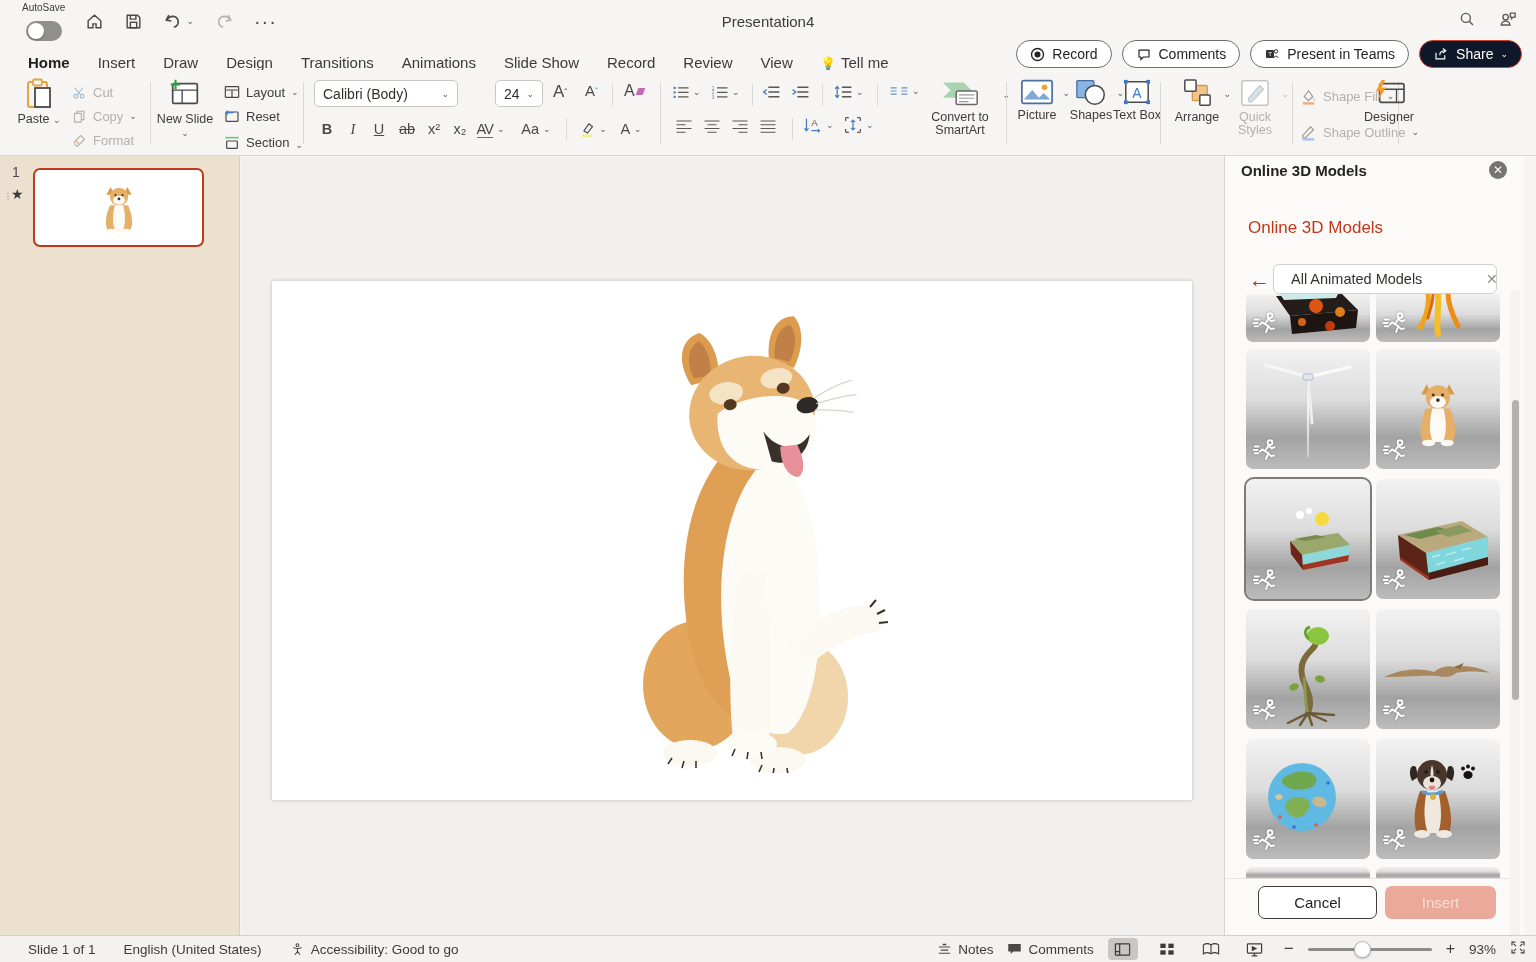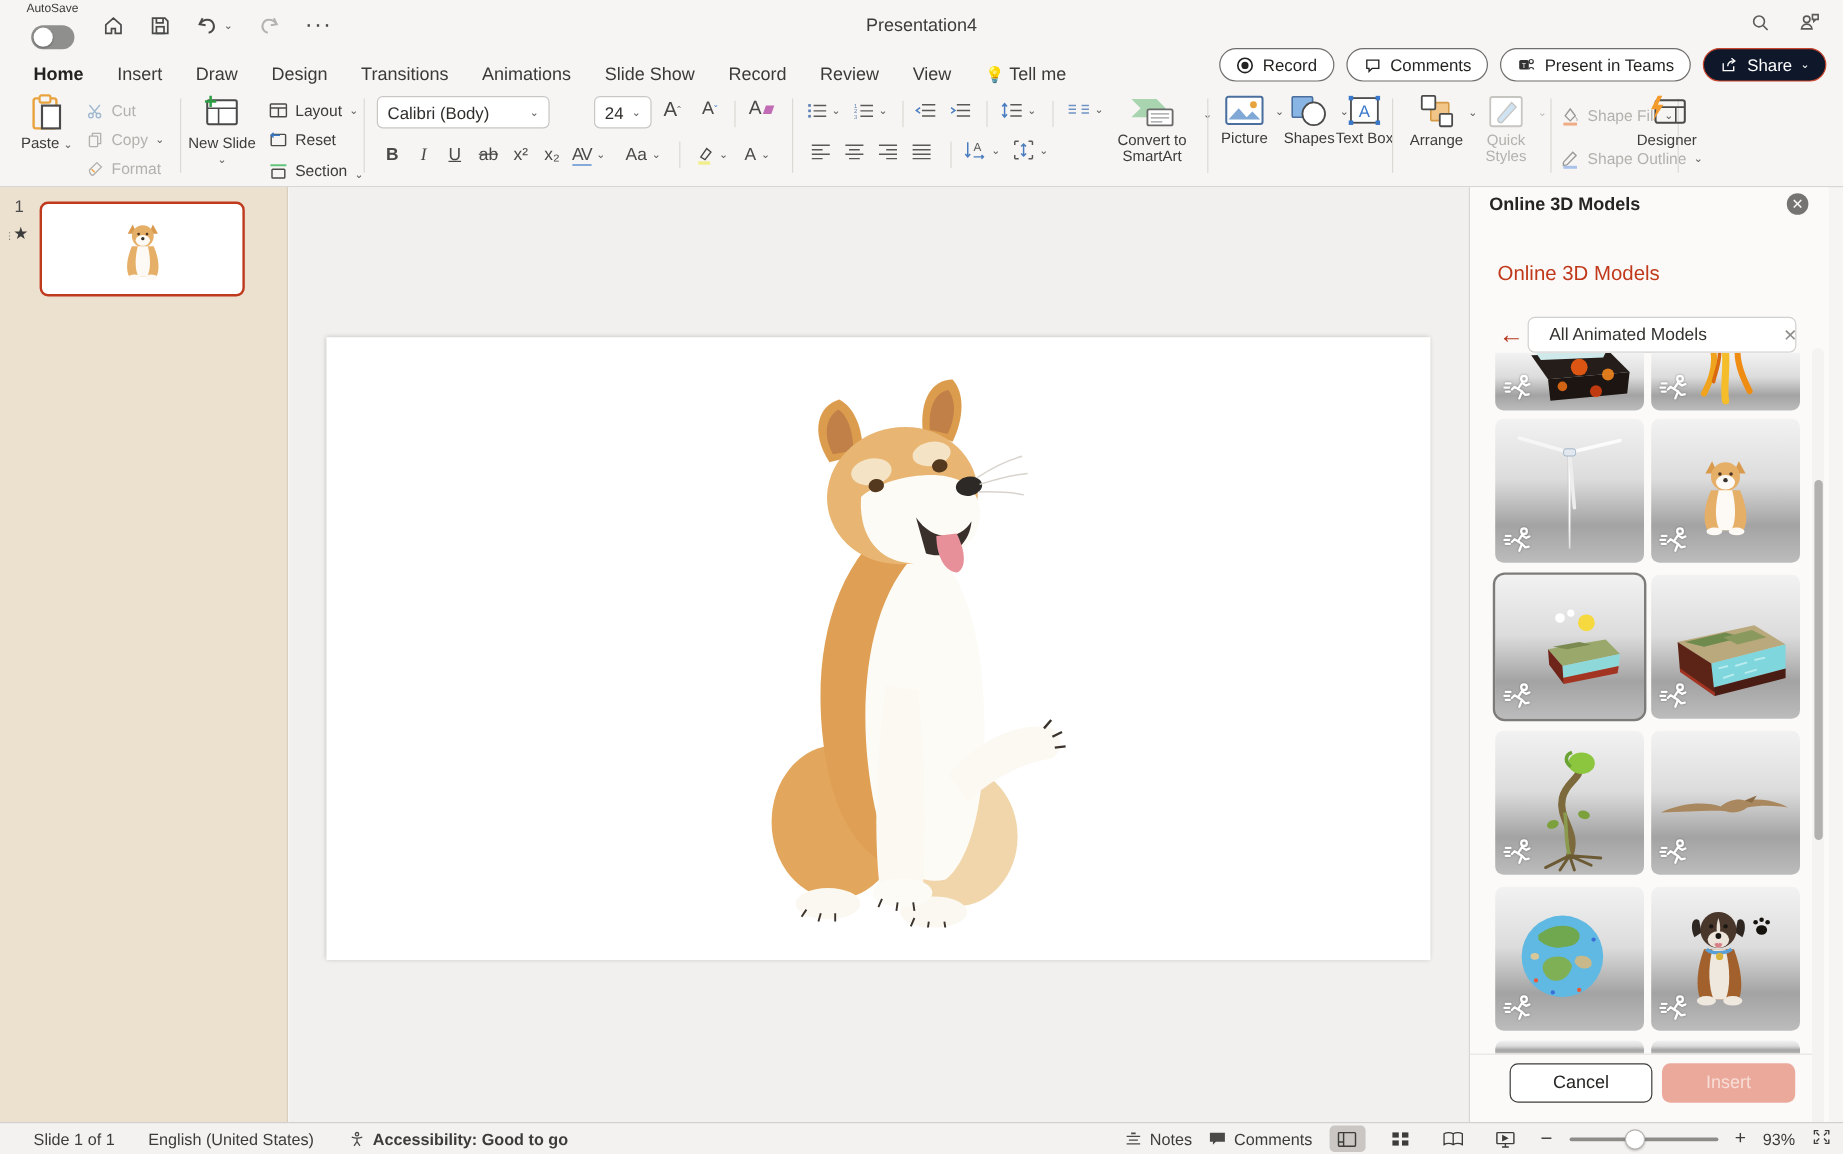--- a/index.html
+++ b/index.html
@@ -789,21 +789,21 @@
         <div class="thumb"></div>
       </div>
     <div class="p-divider"></div>
     <div class="p-btn p-cancel">Cancel</div>
     <div class="p-btn p-insert">Insert</div>
   </div>
 
   <div class="statusbar">
     <span class="sb-item" style="margin-left:28px;">Slide 1 of 1</span>
     <span class="sb-item" style="margin-left:28px;">English (United States)</span>
-    <span class="sb-item" style="margin-left:28px;font-weight:bold;">
+    <span class="sb-item" style="margin-left:28px;">
       <svg width="15" height="15" viewBox="0 0 24 24" fill="none" stroke="#4a4948" stroke-width="1.7">
           <circle cx="12" cy="5" r="2.2"></circle>
           <path d="M5 9 C9 10.5, 15 10.5, 19 9 M12 10.5 V15 M12 15 L8 20.5 M12 15 L16 20.5"></path>
         </svg>
       <span>Accessibility: Good to go</span>
     </span>
     <div class="sb-right">
       <span class="sb-item">
         <svg width="15" height="13" viewBox="0 0 24 20" fill="none" stroke="#4a4948" stroke-width="1.8">
             <path d="M3 6 H21 M6 11 H18 M3 16 H21"></path>

